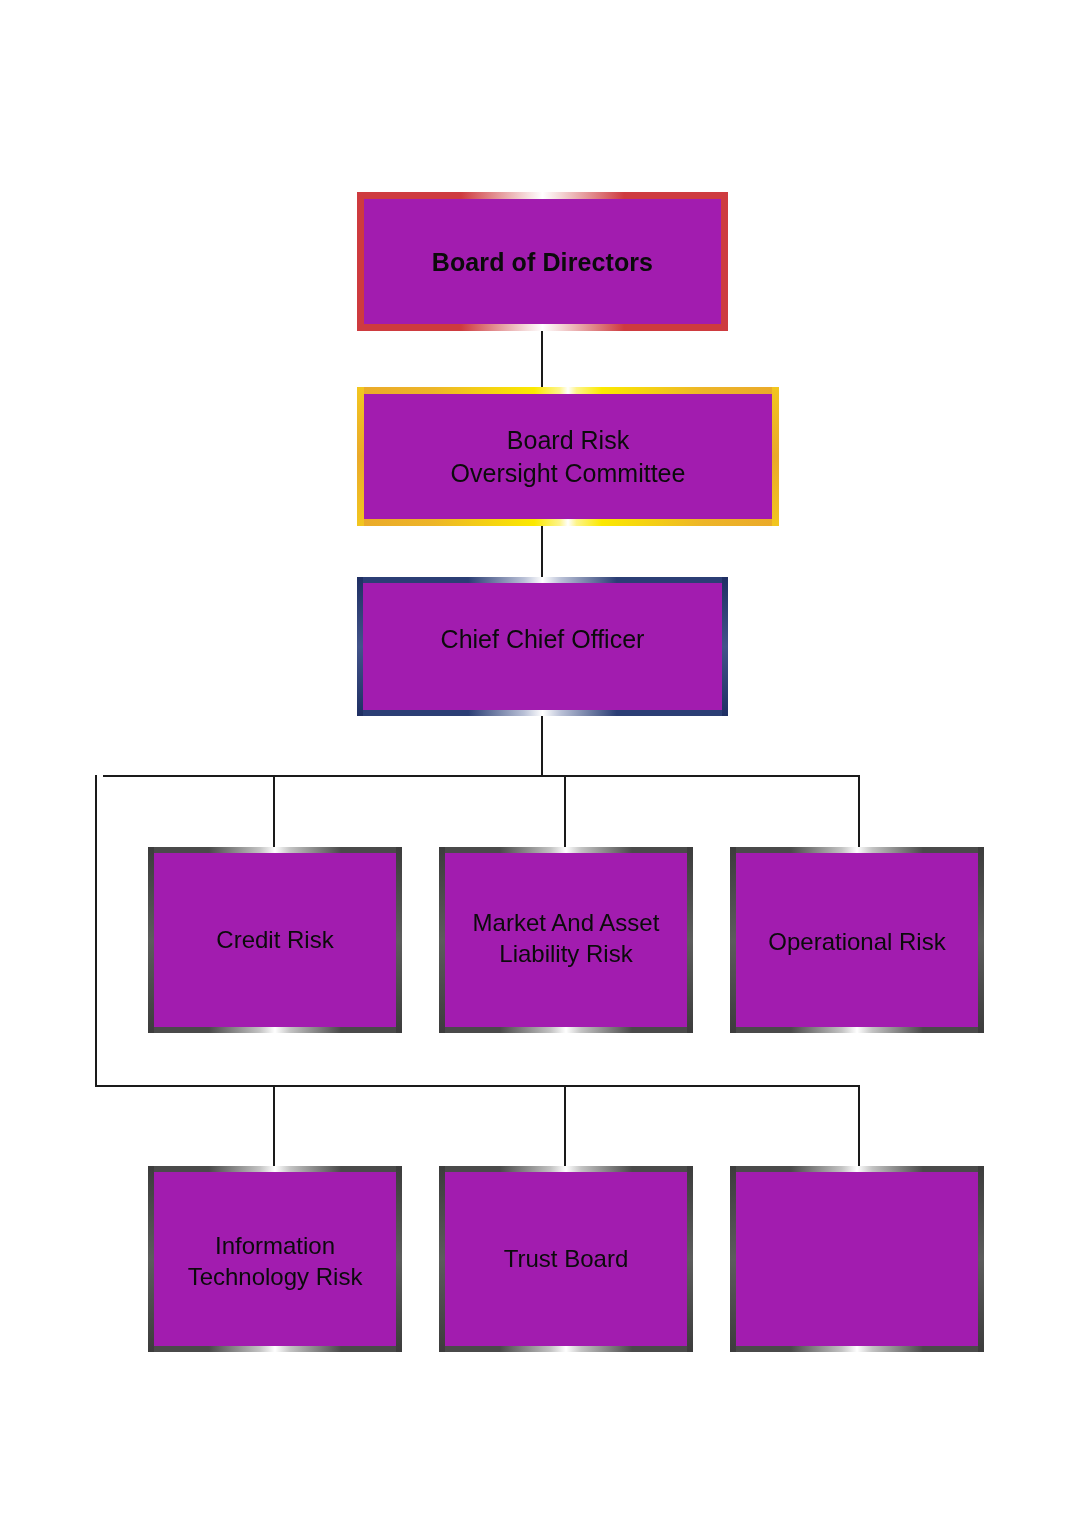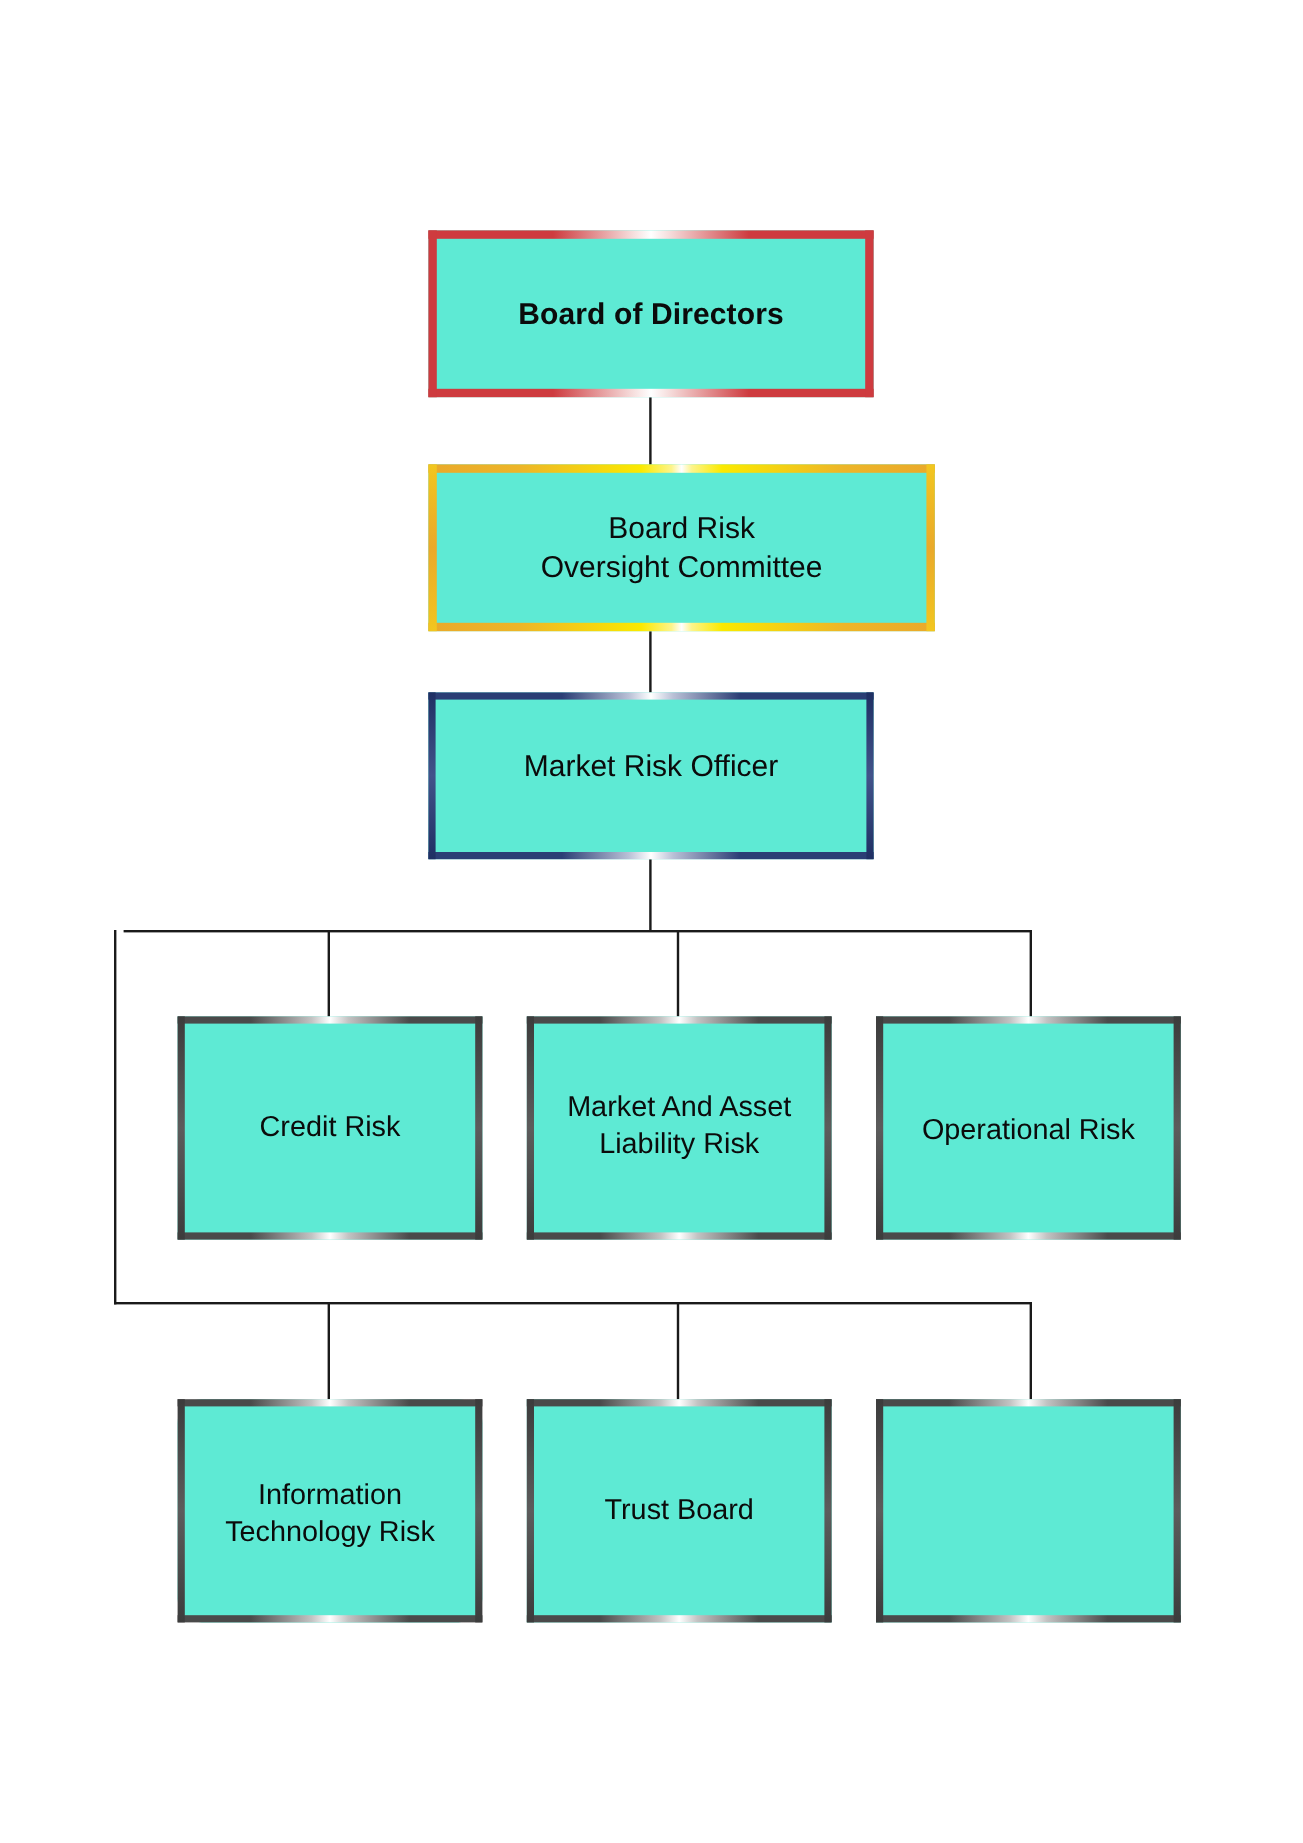--- a/index.html
+++ b/index.html
@@ -18,21 +18,21 @@
     width: 1086px;
     height: 1536px;
     background: #ffffff;
     overflow: hidden;
   }
 
   
   .node {
     position: absolute;
     box-sizing: border-box;
-    background: #5eead4;
+    background: #a21caf;
     display: flex;
     align-items: center;
     justify-content: center;
     text-align: center;
     color: #0b0b0b;
     z-index: 4;
   }
   .node .node-label {
     display: block;
     width: 100%;
@@ -125,21 +125,21 @@
   .node-leaf .edge.bottom { bottom: 0;
     background: linear-gradient(to right, #4a4a4a 0%, #4a4a4a 24%, #c3c3c3 44%, #ffffff 50%, #c3c3c3 56%, #4a4a4a 76%, #4a4a4a 100%); }
   .node-leaf .edge.left   { left: 0;  background: linear-gradient(to bottom, #3c3c3c 0%, #5c5c5c 50%, #3c3c3c 100%); }
   .node-leaf .edge.right  { right: 0; background: linear-gradient(to bottom, #3c3c3c 0%, #5c5c5c 50%, #3c3c3c 100%); }
 
   
   .leaf-credit      { left: 148px; top: 847px; }
   .leaf-market      { left: 439px; top: 847px; }
   .leaf-operational { left: 730px; top: 847px; }
   
-  .leaf-it          { left: 148px; top: 1166px; border-radius: 20px; }
+  .leaf-it          { left: 148px; top: 1166px; }
   .leaf-trust       { left: 439px; top: 1166px; }
   .leaf-bcm         { left: 730px; top: 1166px; }
 
   .leaf-market .node-label      { transform: translateY(-2px); }
   .leaf-operational .node-label { transform: translateY(2px); }
   .leaf-it .node-label          { transform: translateY(2px); }
   .leaf-bcm .node-label         { transform: translateY(-6px); }
 
   
   .conn {
@@ -206,21 +206,21 @@
     <span class="edge right"></span>
     <span class="node-label">Board Risk
 Oversight Committee</span>
   </div>
 
   <div class="node node-l3">
     <span class="edge top"></span>
     <span class="edge bottom"></span>
     <span class="edge left"></span>
     <span class="edge right"></span>
-    <span class="node-label">Market Risk Officer</span>
+    <span class="node-label">Chief Chief Officer</span>
   </div>
 
   <div class="node node-leaf leaf-market">
     <span class="edge top"></span>
     <span class="edge bottom"></span>
     <span class="edge left"></span>
     <span class="edge right"></span>
     <span class="node-label">Market And Asset
 Liability Risk</span>
   </div>

